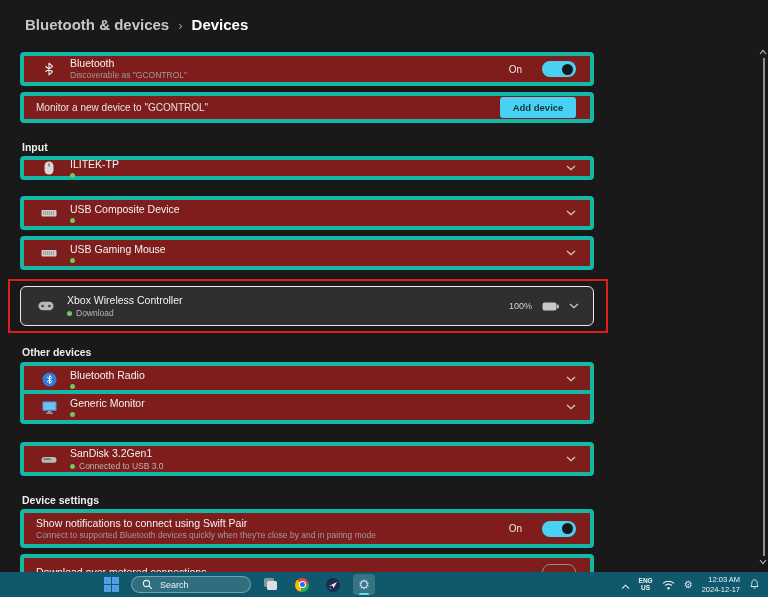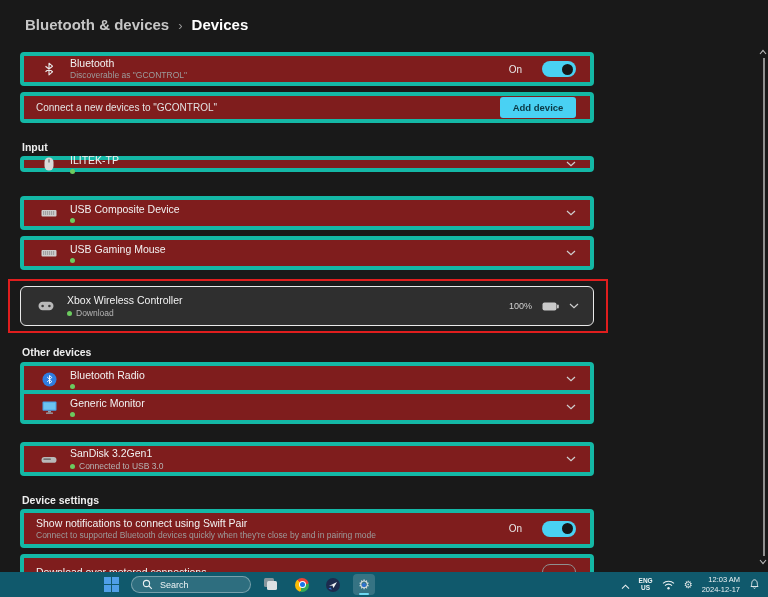--- a/index.html
+++ b/index.html
@@ -106,27 +106,27 @@
     </div>
     <div class="toggle-wrap">
       <span class="toggle-label">On</span>
       <div class="toggle">
           <div class="knob"></div>
         </div>
     </div>
   </div>
 
   <div class="card" style="top:92px; height:31px;">
-    <span class="connect-label">Connect a new devices to "GCONTROL"</span>
+    <span class="connect-label">Monitor a new device to "GCONTROL"</span>
     <button class="btn-accent">Add device</button>
   </div>
 
   <div class="section-label" style="top:141px;">Input</div>
 
-  <div class="card" style="top:156px; height:16px;">
+  <div class="card" style="top:156px; height:24px;">
     <span class="dev-icon">
       <svg width="12" height="16" viewBox="0 0 12 16">
           <rect x="1.5" y="1.5" width="9" height="13" rx="4.5" fill="#d9d9d9"></rect>
           <line x1="6" y1="3.2" x2="6" y2="6.4" stroke="#5d5d5d" stroke-width="1.1"></line>
         </svg>
     </span>
     <div class="dev-text">
       <div class="dev-name">ILITEK-TP</div>
       <div class="statusline">
           <span class="dot"></span>

